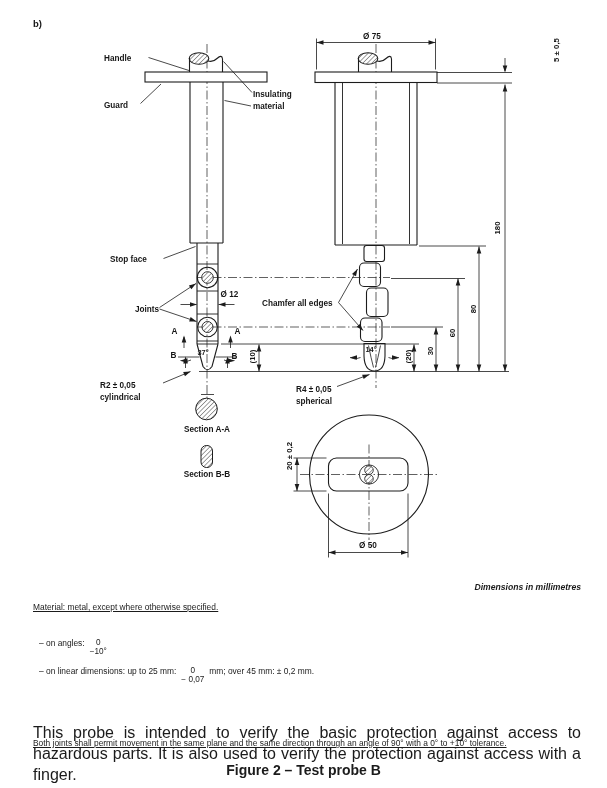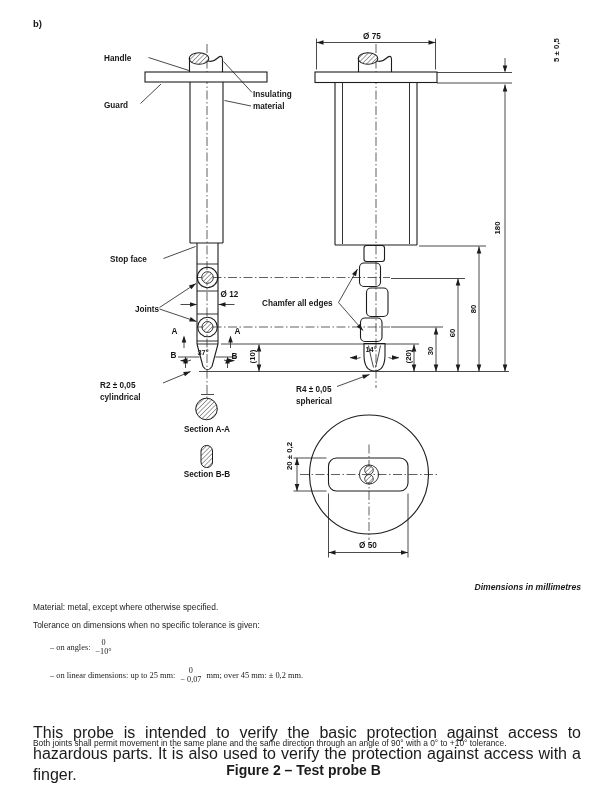--- a/index.html
+++ b/index.html
@@ -8,23 +8,23 @@
     font-family:"Liberation Sans", sans-serif; color:#1b1b1b; overflow:hidden;
   }
   svg text {
     font-family:"Liberation Sans", sans-serif;
     font-size:8.2px; font-weight:bold; fill:#161616;
   }
   svg text.t7 { font-size:7.4px; }
   svg text.t9 { font-size:9.5px; }
   svg text.rt { text-anchor:middle; font-size:7.8px; }
   svg text.mid { text-anchor:middle; }
-  .note { position:absolute; font-size:8.4px; line-height:1.3; }
+  .note { position:absolute; font-size:8.4px; line-height:1.3;text-decoration:underline; }
   .units-note { position:absolute; right:26px; top:582px; font-size:8.6px; font-style:italic; font-weight:bold;margin-left:28px; }
-  .note-row { position:absolute; left:50px; font-size:8.4px; display:flex; align-items:center;font-family:Liberation Serif, serif; }
+  .note-row { position:absolute; left:39px; font-size:8.4px; display:flex; align-items:flex-start; }
   .stack { display:inline-flex; flex-direction:column; align-items:center; line-height:1.1; font-size:8.2px; margin:0 5px; }
   .stack span { display:block; }
   .just { text-align:justify;margin-top:44px; }
   .purpose { position:absolute; left:33px; right:26px; top:722px; font-size:16px; line-height:1.32; text-align:justify; }
   .caption { position:absolute; left:0; right:0; top:762px; text-align:center; font-size:14px; font-weight:bold; }
 </style>
 </head>
 <body>
 
 <div id="page">
@@ -220,21 +220,20 @@
     <text x="252" y="359.5" class="rt" transform="rotate(-90 252 356.5)">(10)</text>
 
     <text x="288.5" y="459" class="rt" transform="rotate(-90 288.5 456)">20 ± 0,2</text>
     <text x="368" y="548" class="mid">Ø 50</text>
   </svg>
 
   
   <div class="units-note">Dimensions in millimetres</div>
 
   <div class="note" style="left:33px; top:602px;">Material: metal, except where otherwise specified.</div>
-  <div class="note" style="left:33px; top:620px;">Tolerance on dimensions when no specific tolerance is given:</div>
 
   <div class="note-row" style="top:638px;">
     <span>–  on angles:</span>
     <span class="stack">
       <span>0</span>
       <span>−10°</span>
     </span>
   </div>
 
   <div class="note-row" style="top:666px;">

